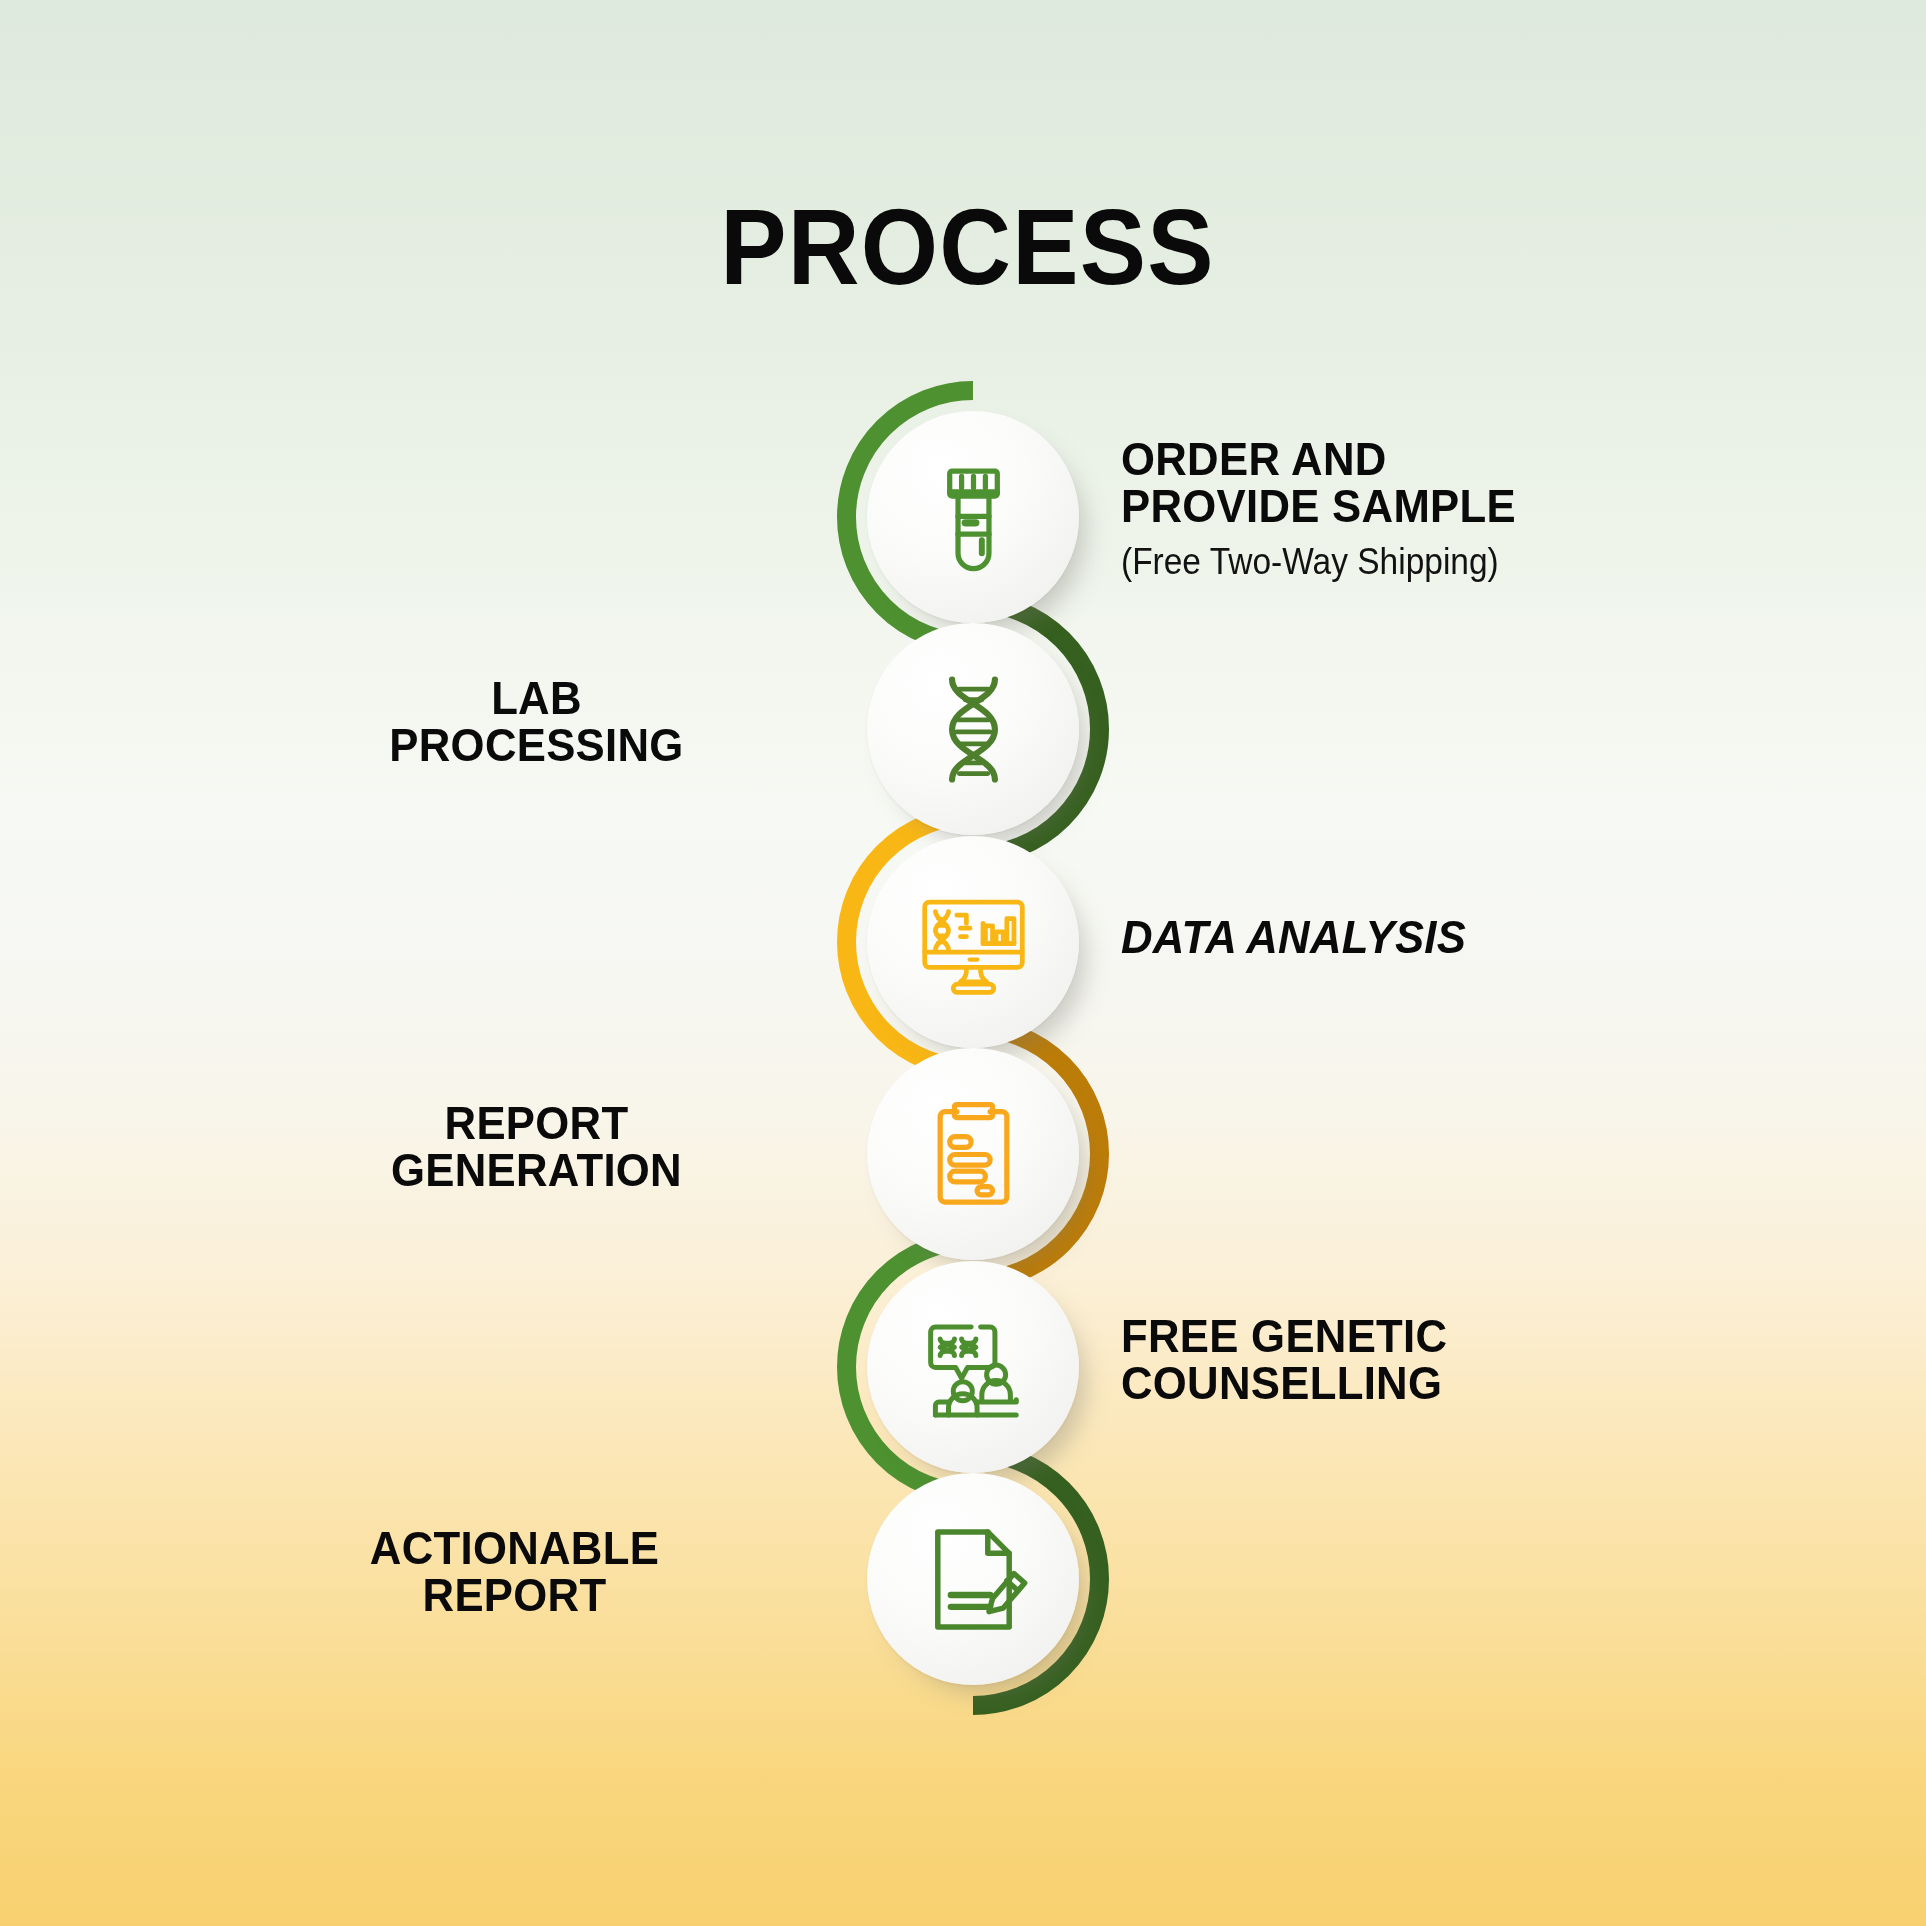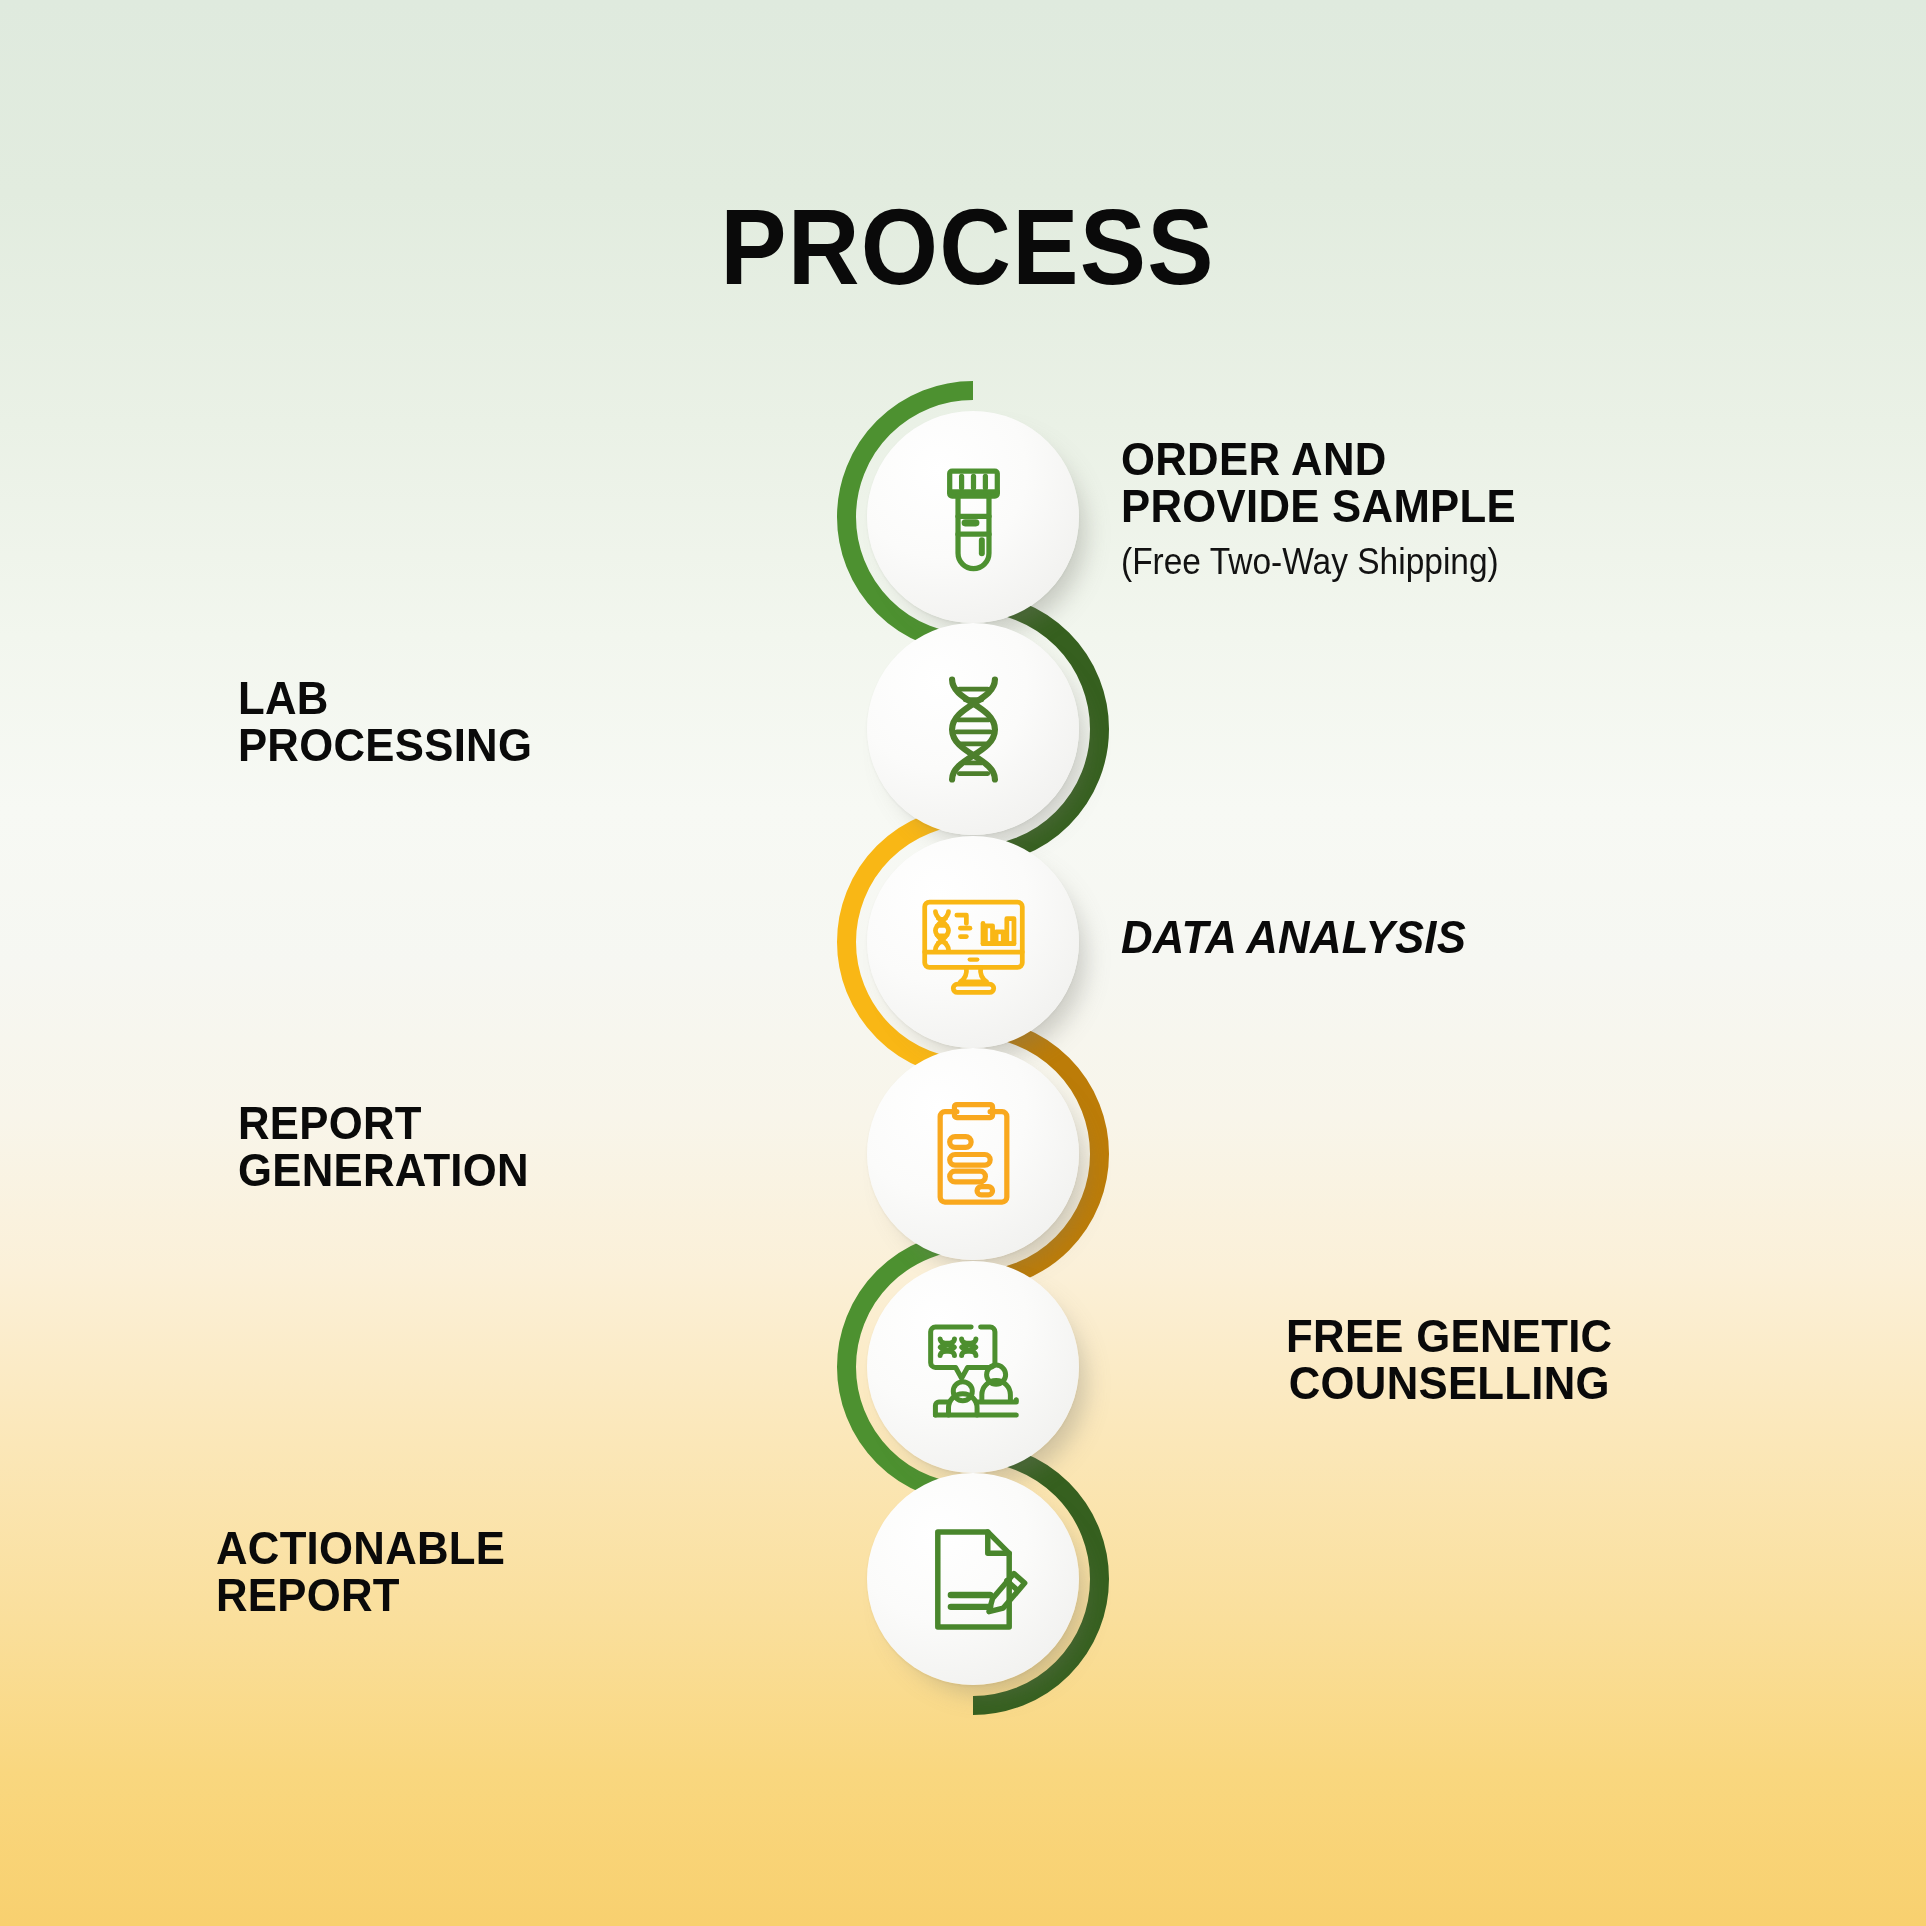--- a/index.html
+++ b/index.html
@@ -61,21 +61,21 @@
     box-shadow:
       14px 16.7px 23px -7.7px rgba(120,120,110,0.34),
       0 1.3px 2.6px rgba(0,0,0,0.05);
     display:flex; align-items:center; justify-content:center;
     z-index:5;
   }
   .bubble svg { width:119px; height:119px; display:block; }
 
   .labels { position:absolute; top:-96px; }
   .labels.right-side { text-align:left; }
-  .labels.left-side  { text-align:left; }
+  .labels.left-side  { text-align:center; }
   .title-line {
     font-weight:bold;
     font-size:47px;
     line-height:1.0;
     color:#0a0a0a;
     letter-spacing:0.3px;
     transform:scaleX(0.93);
   }
   .labels.right-side .title-line { transform-origin:left center; }
   .labels.left-side  .title-line { transform-origin:right center; }
@@ -210,21 +210,21 @@
       <circle cx="69" cy="56" r="8"></circle>
       <path d="M57 78 v-5 a12 12 0 0 1 24 0 v5"></path>
       <circle cx="41" cy="70" r="8"></circle>
       <path d="M29 90 v-6 a12 12 0 0 1 24 0 v6"></path>
       <path d="M18 90 v-8 a3 3 0 0 1 3 -3 h8"></path>
       <line x1="18" y1="90" x2="86" y2="90"></line>
       <path d="M53 79 h33 v-2"></path>
     </svg>
         </span>
       </div>
-      <div class="labels right-side" style="left: 1121px; width: 706px; top: -55px; text-align: center;">
+      <div class="labels right-side" style="left: 1121px; width: 706px; top: -55px;">
         <div class="title-line">FREE GENETIC</div>
         <div class="title-line">COUNSELLING</div>
       </div>
     </div>
     <div class="step" style="top: 1579px;">
       <div class="ring right" style="left: 837px; border: 19px solid rgb(54, 96, 31);"></div>
       <div class="bubble" style="left: 867px;">
         <span>
     <svg viewBox="0 0 100 100" fill="none" stroke="#49862c" stroke-width="4.6" stroke-linecap="round" stroke-linejoin="round">
       <path d="M20 10 H62 L80 28 V90 H20 Z"></path>

